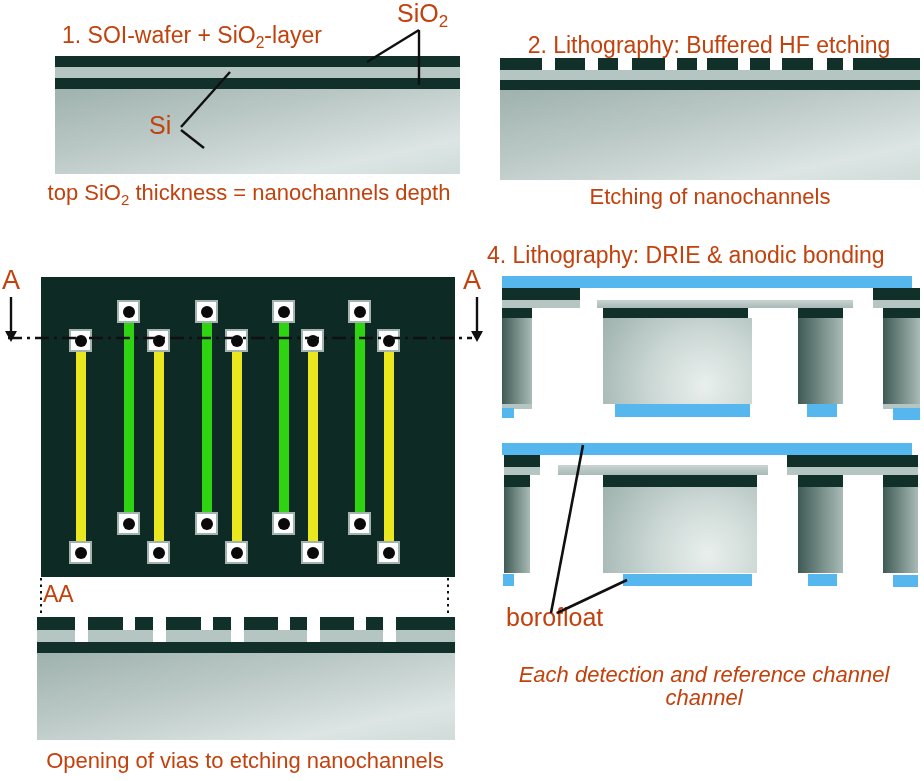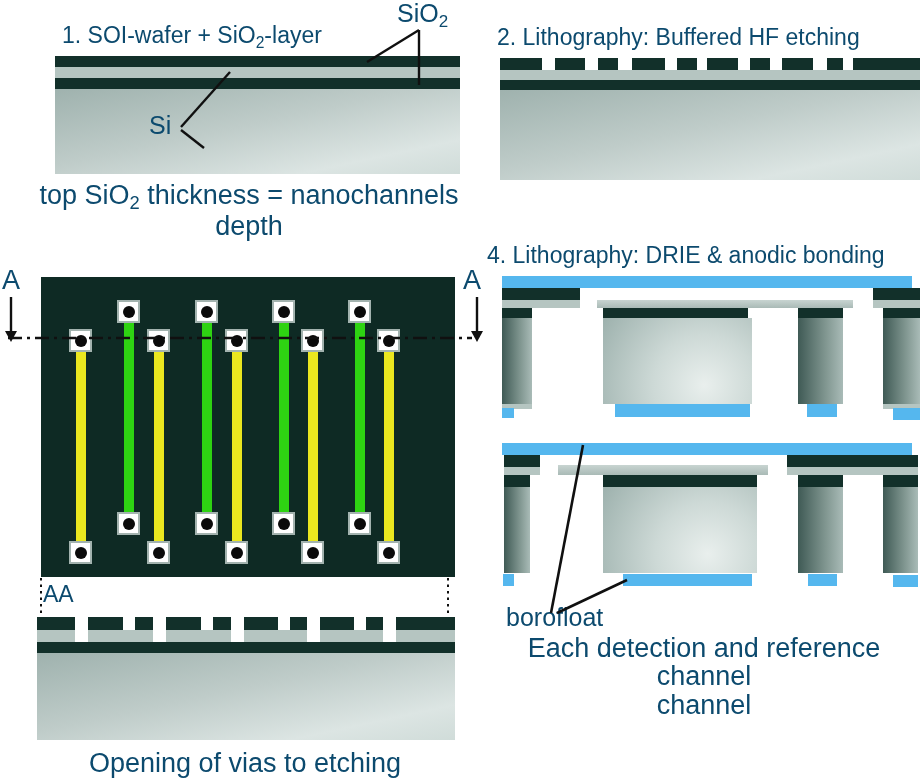--- a/index.html
+++ b/index.html
@@ -1,23 +1,23 @@
 <!DOCTYPE html>
 <html><head>
 <meta charset="utf-8">
 <style>
   html,body{margin:0;padding:0;background:#ffffff;}
   #stage{
     position:relative;width:924px;height:781px;background:#ffffff;overflow:hidden;
-    font-family:"Liberation Sans","DejaVu Sans",sans-serif;color:#0c4a6e;
+    font-family:"Liberation Sans","DejaVu Sans",sans-serif;color:#c2410c;
   }
   .abs{position:absolute;}
   .txt{position:absolute;white-space:nowrap;line-height:1.08;}
   .title{font-size:23px;}
-  .caption{font-size:27px;text-align:center;white-space:normal;}
+  .caption{font-size:22px;text-align:center;white-space:normal;}
   .lbl{font-size:25px;}
   .albl{font-size:27px;}
   sub.s2{font-size:68%;vertical-align:-5px;line-height:0;}
   .dark{background:#12302a;}
   .light{background:#b5c5c1;}
   .blue{background:#55b7ee;}
   .white{background:#ffffff;}
   .darkrect{background:#0e2a24;}
   .substrate{background:linear-gradient(168deg,#9fb2ae 0%,#bfccc9 45%,#dce5e3 80%,#d0dcd9 100%);}
   .pillar{background:linear-gradient(90deg,#3f5a55 0%,#7f958f 60%,#a9bbb7 100%);}
@@ -41,39 +41,40 @@
     <div class="abs light" style="left:0;top:11px;width:405px;height:11px;"></div>
     <div class="abs dark" style="left:0;top:22px;width:405px;height:11px;"></div>
     <div class="abs substrate" style="left:0;top:33px;width:405px;height:85px;"></div>
   </div>
 
   <div class="txt lbl" style="left:397px;top:0px;"><span>SiO</span><sub class="s2">2</sub></div>
   <div class="txt lbl" style="left:149px;top:112px;">Si</div>
 
   <div class="caption abs" style="left:10px;top:180px;width:478px;"><span>top SiO</span><sub class="s2">2</sub><span> thickness = nanochannels depth</span></div>
 
-  <div class="txt title" style="left:497px;top:25px;width:424px;">2. Lithography: Buffered HF etching</div>
+  <div class="txt title" style="left:497px;top:33px;width:424px;text-align:center;">2. Lithography: Buffered HF etching</div>
 
   <div class="abs" style="left:500px;top:58px;width:420px;height:122px;">
     <div class="abs dark" id="p2mask" style="left:0;top:0;width:420px;height:12px;">
         <div class="abs white" style="left: 42px; top: 0px; width: 13px; height: 12px; z-index: 2;"></div>
         <div class="abs white" style="left: 85px; top: 0px; width: 13px; height: 12px; z-index: 2;"></div>
         <div class="abs white" style="left: 118px; top: 0px; width: 14px; height: 12px; z-index: 2;"></div>
         <div class="abs white" style="left: 165px; top: 0px; width: 12px; height: 12px; z-index: 2;"></div>
         <div class="abs white" style="left: 197px; top: 0px; width: 10px; height: 12px; z-index: 2;"></div>
         <div class="abs white" style="left: 238px; top: 0px; width: 12px; height: 12px; z-index: 2;"></div>
         <div class="abs white" style="left: 270px; top: 0px; width: 12px; height: 12px; z-index: 2;"></div>
         <div class="abs white" style="left: 313px; top: 0px; width: 14px; height: 12px; z-index: 2;"></div>
         <div class="abs white" style="left: 343px; top: 0px; width: 10px; height: 12px; z-index: 2;"></div>
       </div>
     <div class="abs light" style="left:0;top:12px;width:420px;height:10px;"></div>
     <div class="abs dark" style="left:0;top:22px;width:420px;height:10px;"></div>
     <div class="abs substrate" style="left:0;top:32px;width:420px;height:90px;"></div>
   </div>
 
+  <div class="caption abs" style="left:500px;top:184px;width:420px;">Etching of nanochannels</div>
 
 
   <div class="txt albl" style="left:2px;top:266px;">A</div>
   <div class="txt albl" style="left:463px;top:266px;">A</div>
 
   <div class="abs darkrect" style="left:41px;top:277px;width:414px;height:300px;z-index:1;"></div>
   <div id="p3channels">
       <div class="abs bar-green" style="left: 124px; top: 311px; width: 10px; height: 213px; z-index: 2;"></div>
       <div class="abs sq" style="left: 117px; top: 300px; width: 23px; height: 23px; z-index: 3;"></div>
       <div class="abs dot" style="left: 123px; top: 306px; width: 12px; height: 12px; z-index: 4;"></div>
@@ -183,21 +184,21 @@
       <div class="abs dark" style="left: 798px; top: 475px; width: 45px; height: 12px; z-index: 1;"></div>
       <div class="abs pillar" style="left: 798px; top: 487px; width: 45px; height: 86px; z-index: 1;"></div>
       <div class="abs blue" style="left: 808px; top: 574px; width: 29px; height: 12px; z-index: 1;"></div>
       <div class="abs dark" style="left: 883px; top: 475px; width: 35px; height: 12px; z-index: 1;"></div>
       <div class="abs pillar" style="left: 883px; top: 487px; width: 35px; height: 86px; z-index: 1;"></div>
       <div class="abs blue" style="left: 893px; top: 575px; width: 25px; height: 12px; z-index: 1;"></div>
     </div>
 
   <div class="txt lbl" style="left:506px;top:584px;margin-top:20px;">borofloat</div>
 
-  <div class="caption abs" style="left:492px;top:634px;width:424px;line-height:1.05;">
+  <div class="caption abs" style="left:492px;top:663px;width:424px;line-height:1.05;font-style:italic;">
     <div>Each detection and reference channel</div>
     <div>channel</div>
   </div>
 
   <svg class="overlay" width="924" height="781">
 
     <line x1="419" y1="30" x2="367" y2="62" stroke="#101010" stroke-width="2.4"></line>
     <line x1="419" y1="30" x2="419" y2="85" stroke="#101010" stroke-width="2.4"></line>
     <line x1="181" y1="127" x2="230" y2="72" stroke="#101010" stroke-width="2.4"></line>
     <line x1="181" y1="130" x2="204" y2="148" stroke="#101010" stroke-width="2.4"></line>

